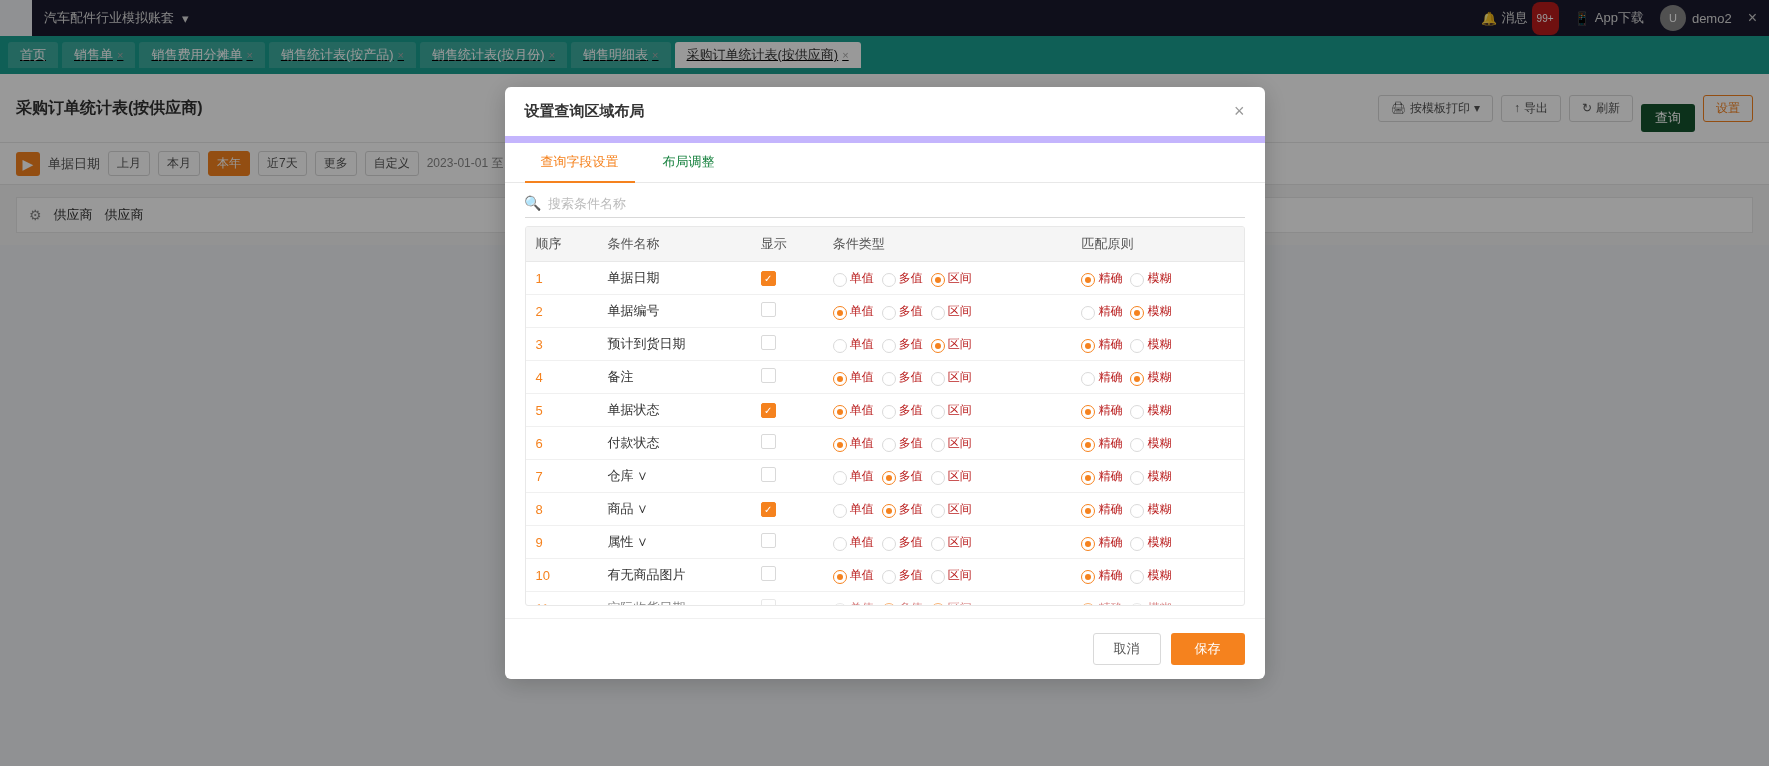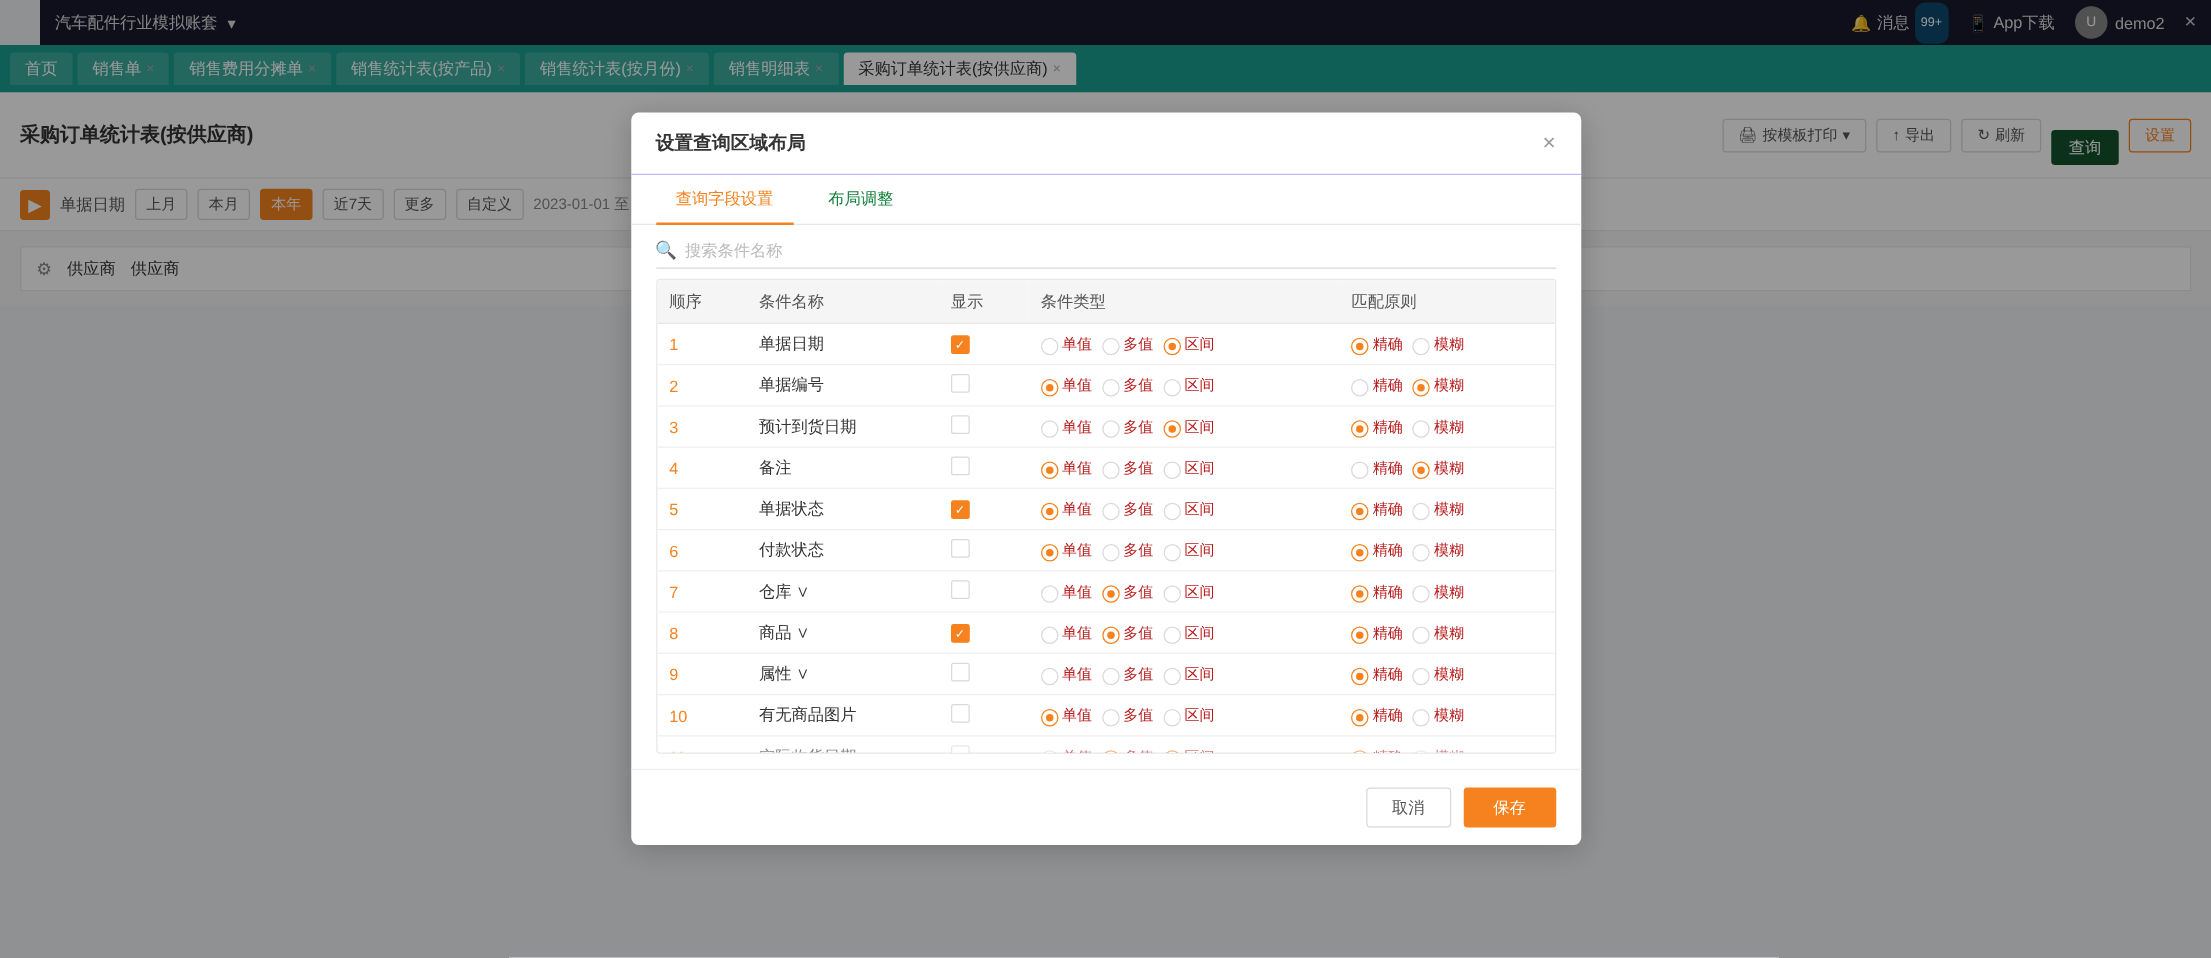--- a/index.html
+++ b/index.html
@@ -11,31 +11,32 @@
       height: 36px;
       display: flex;
       align-items: center;
       padding: 0 12px;
       justify-content: space-between;
       color: #ccc;
       margin-left: 32px;
     }
     .top-nav-left { display: flex; align-items: center; gap: 8px; font-size: 13px; color: #ddd; }
     .top-nav-right { display: flex; align-items: center; gap: 16px; font-size: 13px; color: #ddd; }
-    .notification-badge { background: #0c4a6e; color: #fff; border-radius: 8px; padding: 11px 5px; font-size: 10px; }
+    .notification-badge { background: #b91c1c; color: #fff; border-radius: 8px; padding: 11px 5px; font-size: 10px; }
     .avatar-circle { width: 26px; height: 26px; background: #888; border-radius: 50%; display: inline-flex; align-items: center; justify-content: center; color: #fff; font-size: 11px; }
 
     
     .tab-bar {
       background: #1a9e8f;
       height: 38px;
       display: flex;
       align-items: center;
       padding: 0 8px;
       gap: 4px;
+      text-decoration: underline;
     }
     .tab-item {
       background: rgba(255,255,255,0.15);
       color: #fff;
       padding: 4px 12px;
       border-radius: 3px 3px 0 0;
       font-size: 13px;
       cursor: pointer;
       display: flex;
       align-items: center;
@@ -108,21 +109,21 @@
       background: #fff;
       border-radius: 6px;
       width: 760px;
       max-height: 680px;
       display: flex;
       flex-direction: column;
       box-shadow: 0 4px 24px rgba(0,0,0,0.2);
     }
     .dialog-header {
       padding: 14px 20px;
-      border-bottom: 1px solid #c4b5fd;
+      border-bottom: 7px solid #c4b5fd;
       display: flex;
       align-items: center;
       justify-content: space-between;
     }
     .dialog-title { font-size: 15px; font-weight: bold; color: #333; }
     .dialog-close { font-size: 18px; color: #999; cursor: pointer; background: none; border: none; }
 
     
     .dialog-tabs {
       display: flex;

